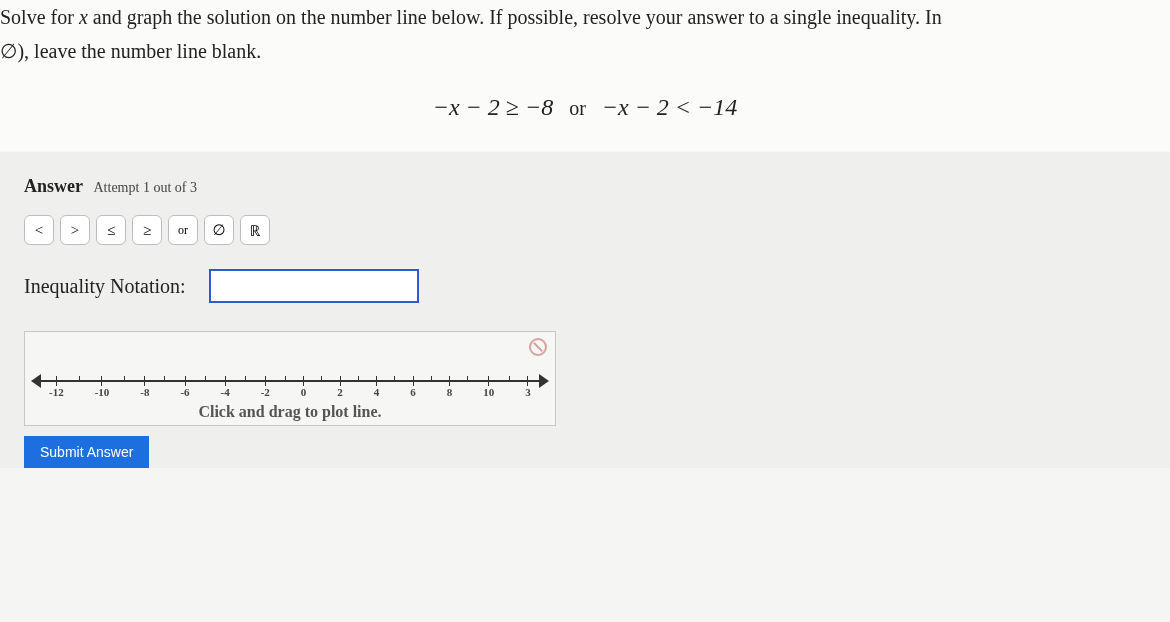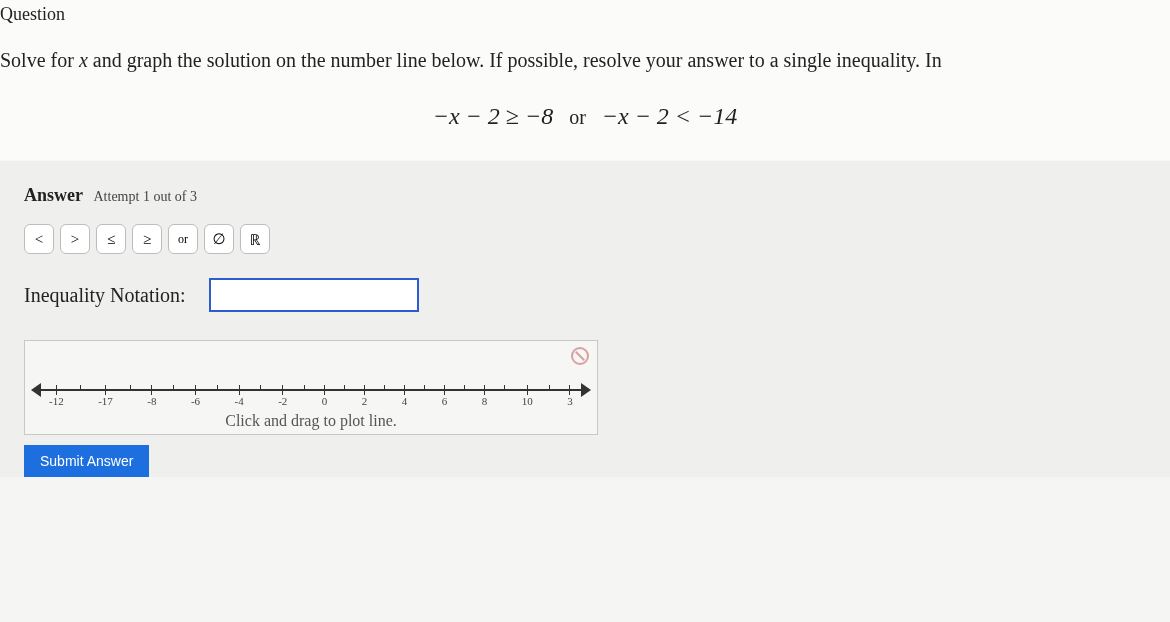--- a/index.html
+++ b/index.html
@@ -78,24 +78,25 @@
     width: 210px;
     font-size: 16px;
     padding: 2px 6px;
     outline: none;
     font-family: inherit;
   }
   .nl-label { font-size: 20px; margin-bottom: 8px; }
   .nl-box {
     border: 1px solid #c8c8c6;
     background: #f6f6f4;
-    width: 574px;
+    width: 532px;
     height: 95px;
     position: relative;
     padding-top: 12px;
+    font-weight: bold;
   }
   .nl-clear {
     position: absolute;
     top: 6px; right: 8px;
     width: 18px; height: 18px;
     border: 2px solid #d9a0a0;
     border-radius: 50%;
     display: flex; align-items:center; justify-content:center;
     color: #d9a0a0;
     font-size: 12px;
@@ -159,23 +160,23 @@
     font-size: 14px;
     font-family: Arial, sans-serif;
     cursor: pointer;
   }
   .empty-set { font-family: Arial, sans-serif; }
 </style>
 </head>
 <body>
 
 <div class="top-section">
-  <div class="question-header">Question</div>
   <div class="prompt">
     <span>Solve for </span><span class="math-var">x</span><span> and graph the solution on the number line below. If possible, resolve your answer to a single inequality. In</span><br>
+    <span>∅), leave the number line blank.</span>
   </div>
   <div class="equation">
     <span class="math-var">−x − 2 ≥ −8</span>
     <span class="or">or</span>
     <span class="math-var">−x − 2 &lt; −14</span>
   </div>
 </div>
 
 <div class="lower">
   <div class="answer-line">
@@ -209,21 +210,21 @@
         <div class="nl-tick">
           <div class="mark"></div>
           <div class="lbl">-12</div>
         </div>
         <div class="nl-tick minor">
           <div class="mark" style="height: 6px;"></div>
           <div class="lbl">.</div>
         </div>
         <div class="nl-tick">
           <div class="mark"></div>
-          <div class="lbl">-17</div>
+          <div class="lbl">-10</div>
         </div>
         <div class="nl-tick minor">
           <div class="mark" style="height: 6px;"></div>
           <div class="lbl">.</div>
         </div>
         <div class="nl-tick">
           <div class="mark"></div>
           <div class="lbl">-8</div>
         </div>
         <div class="nl-tick minor">

